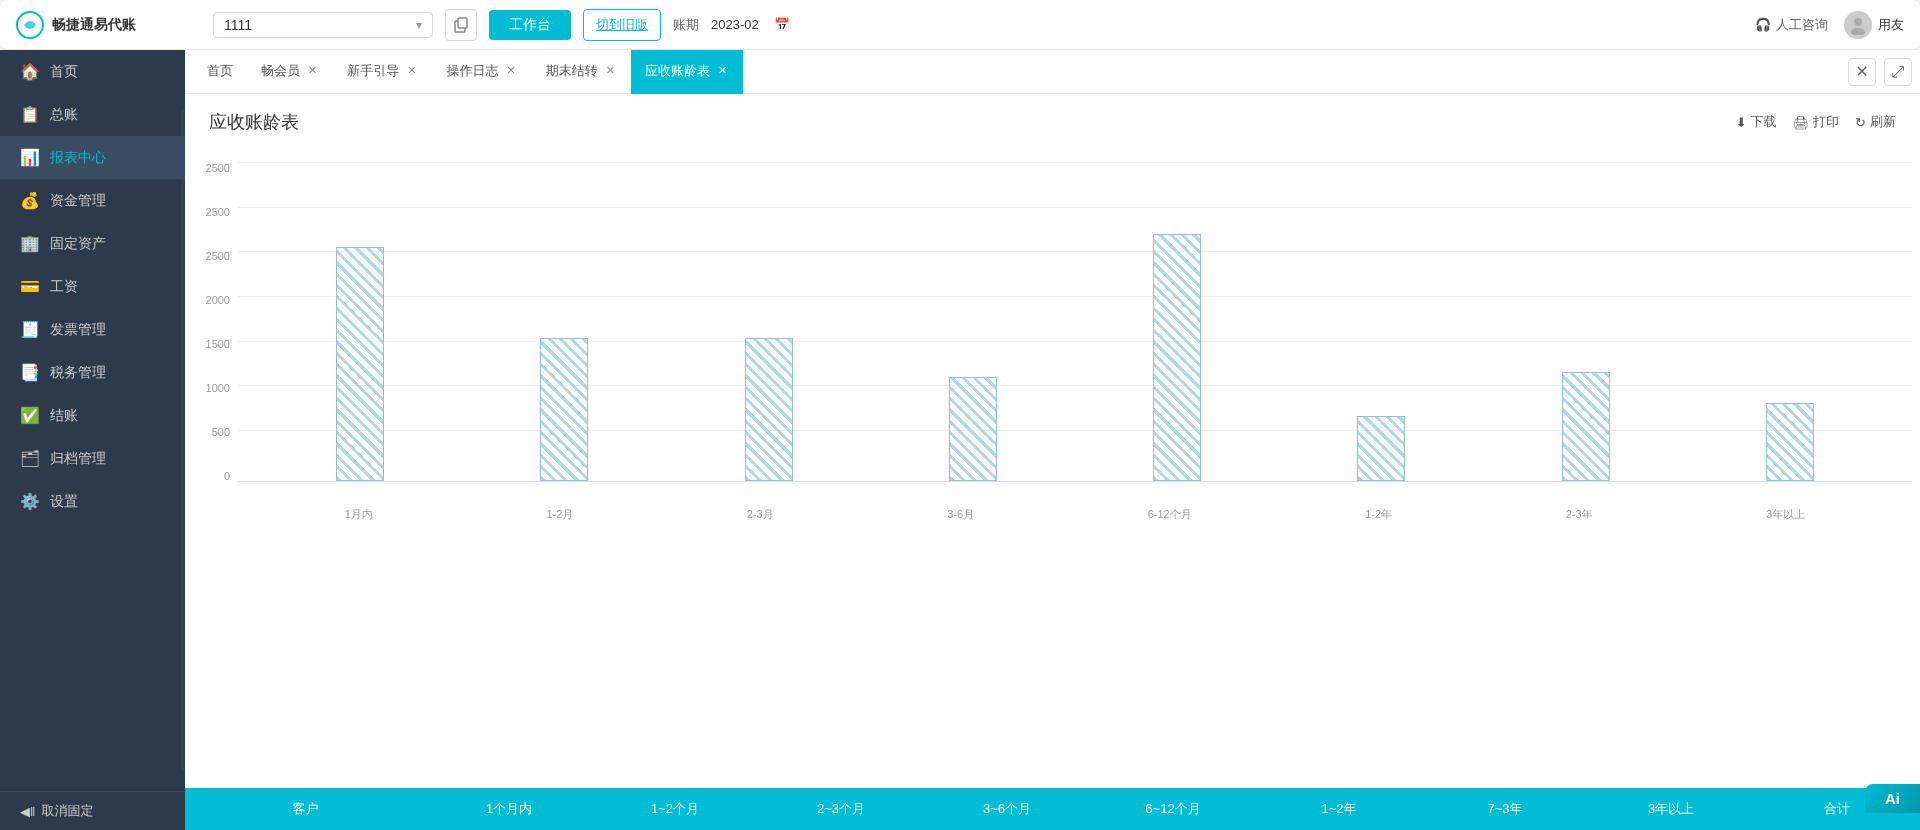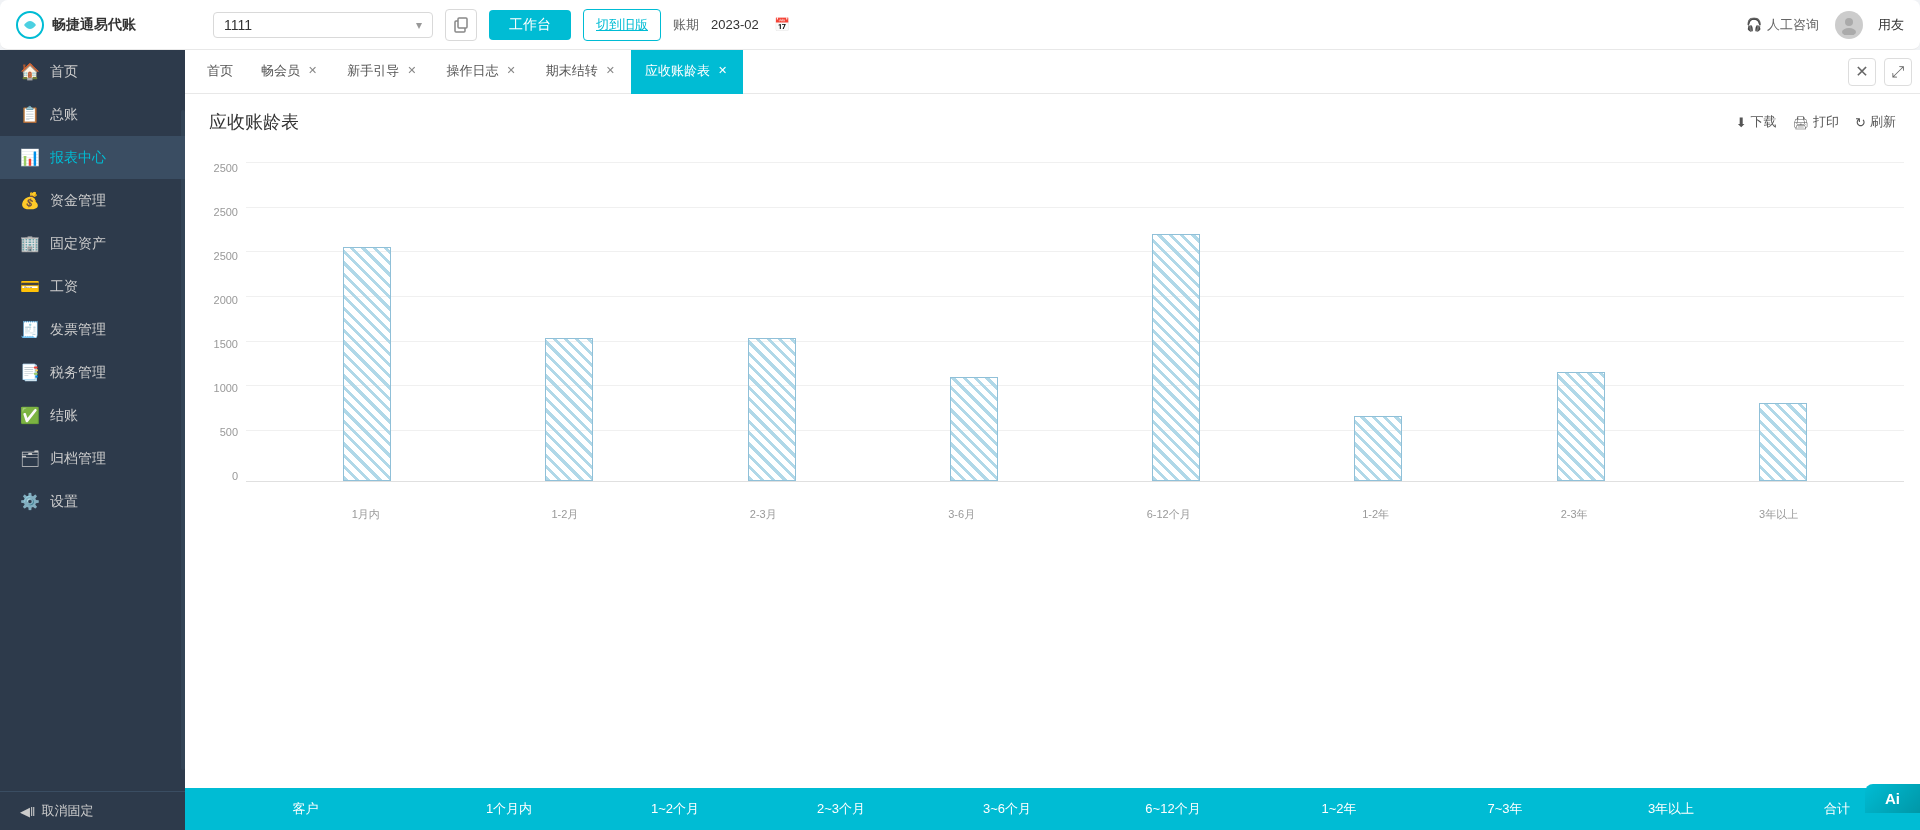--- a/index.html
+++ b/index.html
@@ -27,21 +27,21 @@
     }
     .switch-btn {
       border: 1px solid #00bcd4; color: #00bcd4; background: #fff; border-radius: 4px;
       padding: 6px 12px; font-size: 13px; cursor: pointer; text-decoration: underline;
     }
     .period-label { color: #666; font-size: 13px; }
     .period-value { color: #333; font-size: 13px; font-weight: 500; }
     .calendar-icon { color: #00bcd4; margin-left: 4px; cursor: pointer; }
     .header-right { margin-left: auto; display: flex; align-items: center; gap: 16px; }
     .consult-btn { display: flex; align-items: center; gap: 4px; color: #666; cursor: pointer; font-size: 13px; }
-    .user-info { display: flex; align-items: center; gap: 15px; cursor: pointer; color: #333; }
+    .user-info { display: flex; align-items: center; gap: 6px; cursor: pointer; color: #333; }
     .avatar { width: 28px; height: 28px; border-radius: 50%; background: #ccc; display: flex; align-items: center; justify-content: center; color: #666; }
 
     
     .main-layout { display: flex; flex: 1; overflow: hidden; }
 
     
     .sidebar {
       width: 185px; background: #2d3a4b; color: #fff; display: flex; flex-direction: column;
       flex-shrink: 0; overflow-y: auto; position: relative;
     }
@@ -80,21 +80,21 @@
     .page-header {
       display: flex; align-items: center; justify-content: space-between;
       padding: 16px 24px 8px 24px; background: #fff; flex-shrink: 0;
     }
     .page-title { font-size: 18px; color: #333; font-weight: 500; }
     .page-actions { display: flex; align-items: center; gap: 16px; }
     .action-btn { display: flex; align-items: center; gap: 4px; color: #555; cursor: pointer; font-size: 13px; }
 
     
     .chart-container {
-      flex: 1; background: #fff; margin: 0; padding: 20px 16px;
+      flex: 1; background: #fff; margin: 0; padding: 20px 8px;
       display: flex; flex-direction: column;
     }
     .chart-wrapper { position: relative; width: 100%; height: 360px; }
     .chart-y-axis { position: absolute; left: 0; top: 0; bottom: 40px; width: 45px; display: flex; flex-direction: column; justify-content: space-between; align-items: flex-end; padding-right: 8px; }
     .y-label { font-size: 11px; color: #999; }
     .chart-area { position: absolute; left: 45px; right: 0; top: 0; bottom: 40px; border-bottom: 1px solid #e0e0e0; }
     .chart-grid { position: absolute; left: 0; right: 0; top: 0; bottom: 0; }
     .grid-line { position: absolute; left: 0; right: 0; border-top: 1px solid #f0f0f0; }
     .bars-row { position: absolute; left: 0; right: 0; top: 0; bottom: 0; display: flex; align-items: flex-end; justify-content: space-around; padding: 0 20px; }
     .bar-group { display: flex; flex-direction: column; align-items: center; gap: 4px; }

